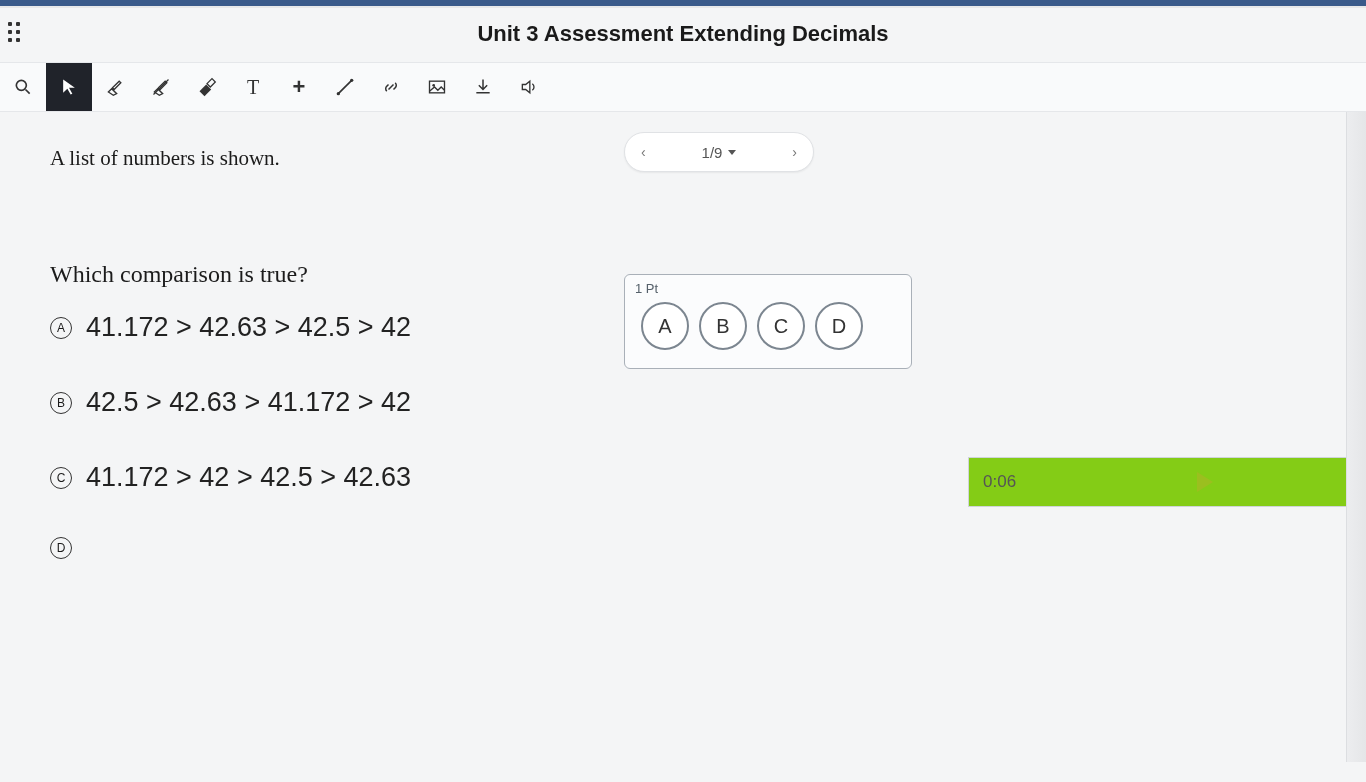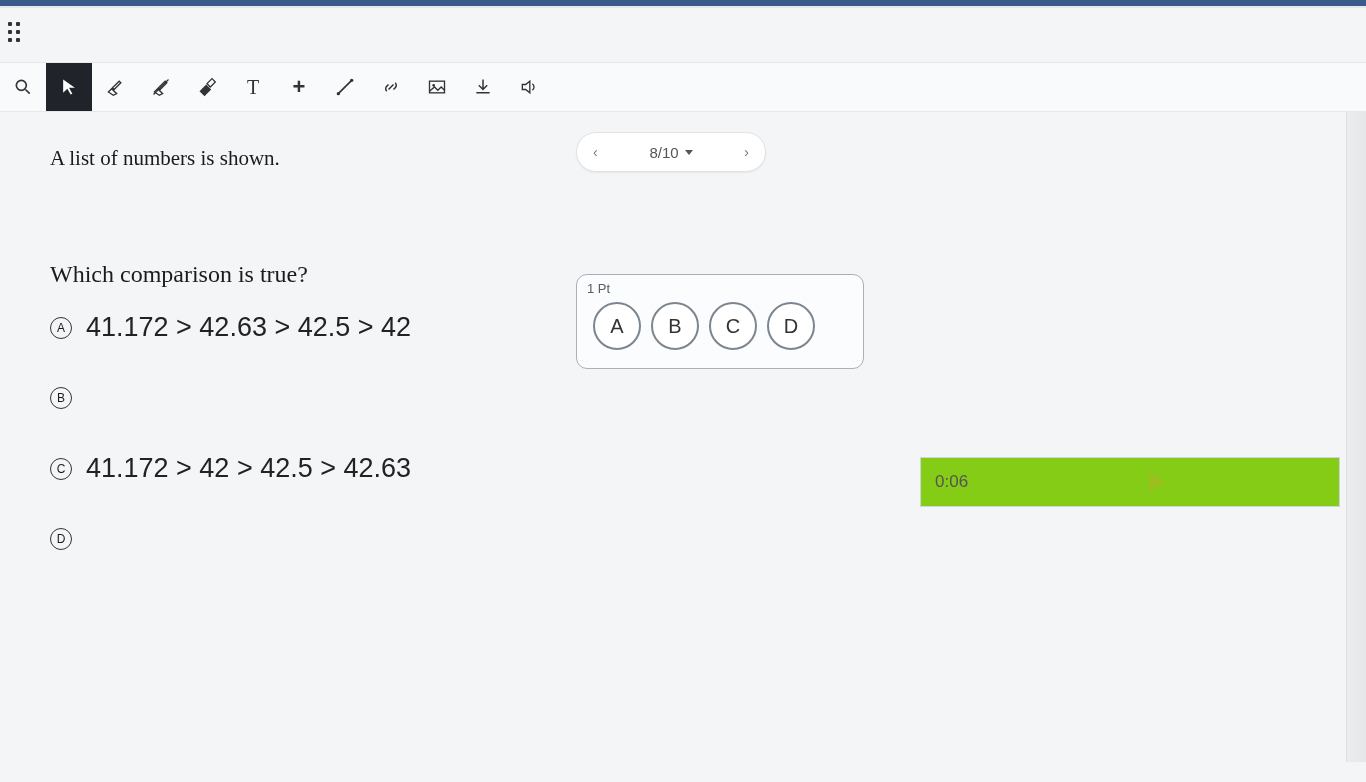--- a/index.html
+++ b/index.html
@@ -67,20 +67,21 @@
 .tool.active {
   background: #20232a;
   color: #fff;
 }
 .tool .t-glyph { font-family: Georgia, 'Times New Roman', serif; font-size:20px; }
 
 .content {
   position: relative;
   height: calc(100% - 56px - 50px - 20px);
   display: flex;
+  gap: 48px;
 }
 
 .question-panel {
   width: 550px;
   padding: 34px 40px 20px 50px;
   color: #1b1b1b;
 }
 .q-intro {
   font-family: Georgia, 'Times New Roman', Times, serif;
   font-size: 21px;
@@ -152,21 +153,21 @@
   display: flex;
   gap: 32px;
 }
 
 .answer-box {
   position: absolute;
   top: 162px;
   left: 26px;
   width: 288px;
   border: 1px solid #a9b0b8;
-  border-radius: 11px;
+  border-radius: 6px;
   background: #fbfcfd;
   padding: 6px 10px 18px 10px;
 }
 .answer-box .pt-label {
   font-size: 13px;
   color: #55606a;
   font-family: Arial, sans-serif;
   margin-bottom: 6px;
 }
 .answer-choices {
@@ -252,20 +253,21 @@
         </div>
       <div class="dot-row">
           <div class="dot"></div>
           <div class="dot"></div>
         </div>
       <div class="dot-row">
           <div class="dot"></div>
           <div class="dot"></div>
         </div>
     </div>
+    <div class="page-title">Unit 3 Assessment Extending Decimals</div>
   </div>
 
   <div class="toolbar">
     <div class="tool">
       <svg class="icon-svg" viewBox="0 0 24 24">
           <circle cx="10" cy="10" r="6" fill="none" stroke="#333" stroke-width="2"></circle>
           <line x1="15" y1="15" x2="20" y2="20" stroke="#333" stroke-width="2"></line>
         </svg>
     </div>
     <div class="tool active">
@@ -333,36 +335,37 @@
     <div class="question-panel">
       <div class="q-intro">A list of numbers is shown.</div>
       <div class="q-which">Which comparison is true?</div>
 
       <div class="opt">
         <div class="opt-bubble">A</div>
         <div class="opt-text">41.172 &gt; 42.63 &gt; 42.5 &gt; 42</div>
       </div>
       <div class="opt">
         <div class="opt-bubble">B</div>
+        <div class="opt-text">42.5 &gt; 42.63 &gt; 41.172 &gt; 42</div>
       </div>
       <div class="opt">
         <div class="opt-bubble">C</div>
         <div class="opt-text">41.172 &gt; 42 &gt; 42.5 &gt; 42.63</div>
       </div>
       <div class="opt">
         <div class="opt-bubble">D</div>
       </div>
     </div>
 
     <div class="right-panel">
 
       <div class="pager">
         <span class="pg-arrow">‹</span>
         <span class="pg-mid">
-          <span>8/10</span>
+          <span>1/9</span>
           <span class="caret"></span>
         </span>
         <span class="pg-arrow">›</span>
       </div>
 
 
       <div class="answer-box">
         <div class="pt-label">1 Pt</div>
         <div class="answer-choices">
           <div class="ac">A</div>

